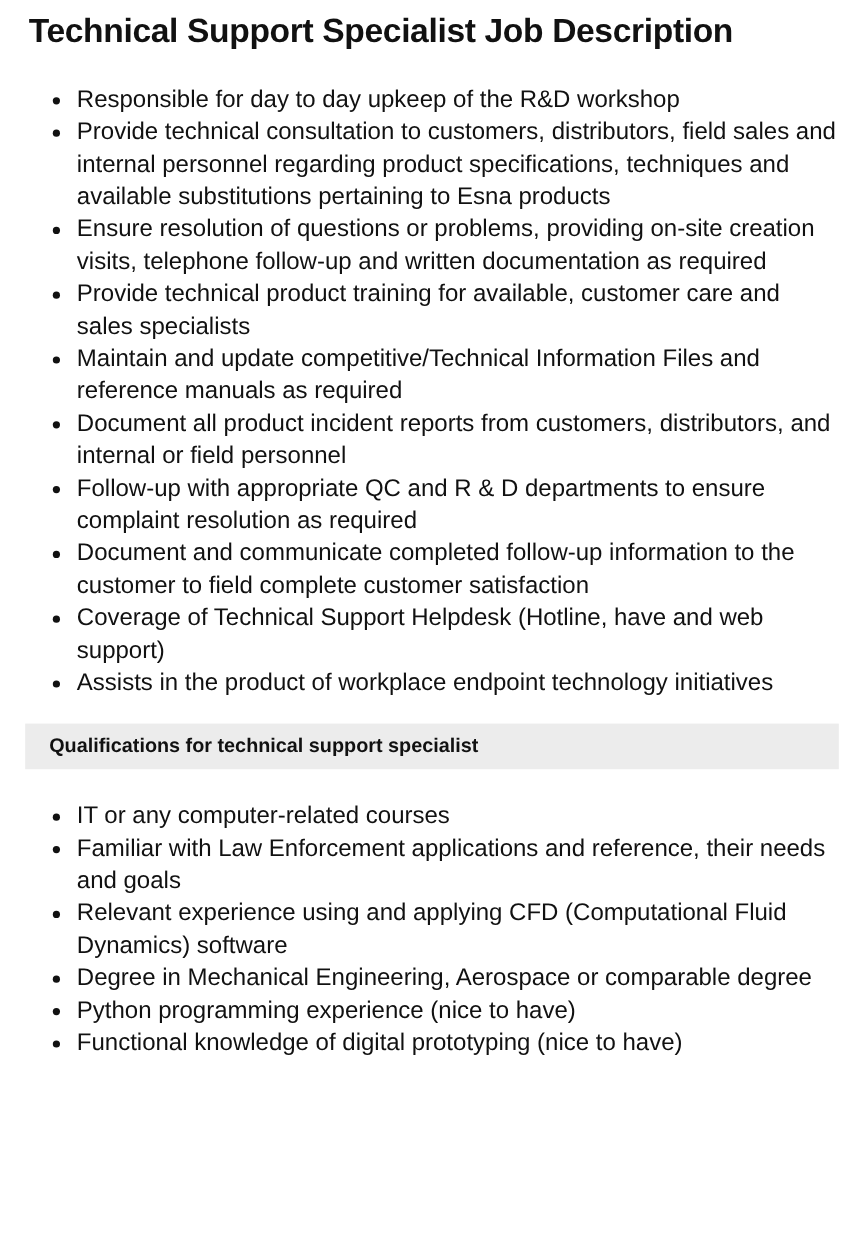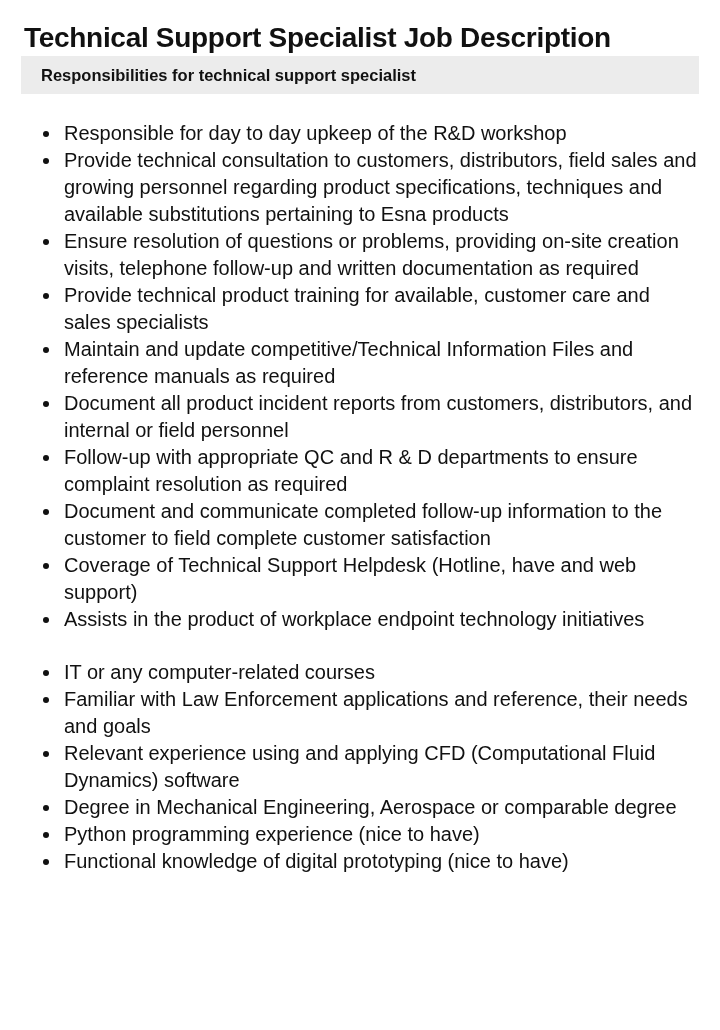--- a/index.html
+++ b/index.html
@@ -8,21 +8,21 @@
     background: #ffffff;
   }
   body {
     width: 720px;
     min-height: 1030px;
     font-family: "Liberation Sans", sans-serif;
     color: #111111;
     -webkit-font-smoothing: antialiased;
   }
   .page {
-    padding: 12px 21px;
+    padding: 0 21px;
     box-sizing: border-box;
   }
   h1.doc-title {
     margin: 0;
     padding: 8px 0 0 3px;
     font-size: 28px;
     line-height: 36px;
     font-weight: bold;
     letter-spacing: -0.3px;
     color: #111111;
@@ -54,36 +54,36 @@
 </style>
 </head>
 <body>
 
 <div class="page">
 
   <h1 class="doc-title">Technical Support Specialist Job Description</h1>
 
 
   <section>
-    <div class="section-bar">Responsibilities for technical support specialist</div>
     <ul class="doc-list">
         <li>Responsible for day to day upkeep of the R&amp;D workshop</li>
-        <li>Provide technical consultation to customers, distributors, field sales and growing personnel regarding product specifications, techniques and available substitutions pertaining to Esna products</li>
+        <li>Provide technical consultation to customers, distributors, field sales and internal personnel regarding product specifications, techniques and available substitutions pertaining to Esna products</li>
         <li>Ensure resolution of questions or problems, providing on-site creation visits, telephone follow-up and written documentation as required</li>
         <li>Provide technical product training for available, customer care and sales specialists</li>
         <li>Maintain and update competitive/Technical Information Files and reference manuals as required</li>
         <li>Document all product incident reports from customers, distributors, and internal or field personnel</li>
         <li>Follow-up with appropriate QC and R &amp; D departments to ensure complaint resolution as required</li>
         <li>Document and communicate completed follow-up information to the customer to field complete customer satisfaction</li>
         <li>Coverage of Technical Support Helpdesk (Hotline, have and web support)</li>
         <li>Assists in the product of workplace endpoint technology initiatives</li>
       </ul>
   </section>
 
   <section>
+    <div class="section-bar">Qualifications for technical support specialist</div>
     <ul class="doc-list">
         <li>IT or any computer-related courses</li>
         <li>Familiar with Law Enforcement applications and reference, their needs and goals</li>
         <li>Relevant experience using and applying CFD (Computational Fluid Dynamics) software</li>
         <li>Degree in Mechanical Engineering, Aerospace or comparable degree</li>
         <li>Python programming experience (nice to have)</li>
         <li>Functional knowledge of digital prototyping (nice to have)</li>
       </ul>
   </section>
 

